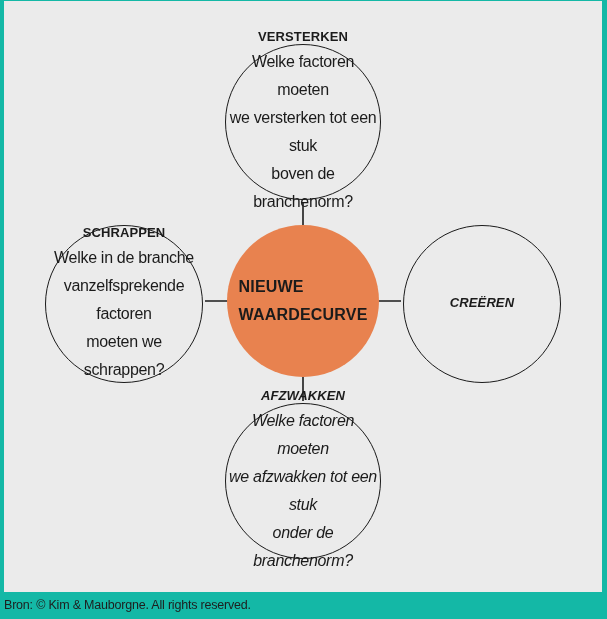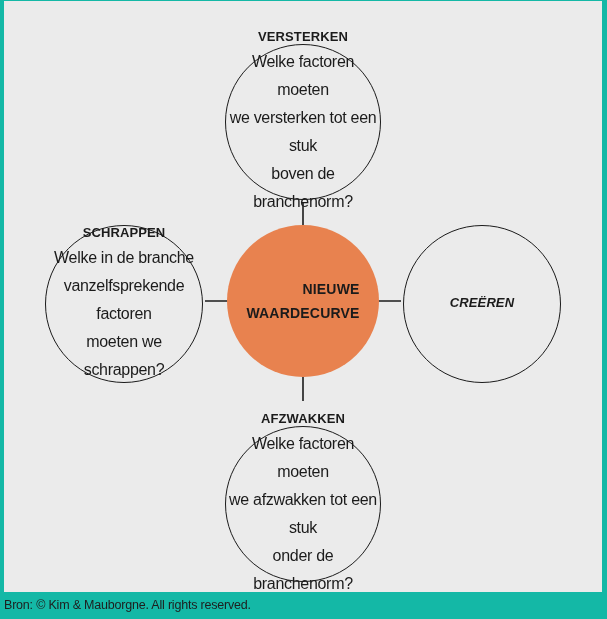--- a/index.html
+++ b/index.html
@@ -37,21 +37,21 @@
     border: 1.6px solid #1B1B1B;
     border-radius: 50%;
     display: flex;
     flex-direction: column;
     align-items: center;
     justify-content: center;
     text-align: center;
     color: #1B1B1B;
   }
   .node-top    { left: 221px; top: 43px;  width: 156px; height: 156px; }
-  .node-bottom { left: 221px; top: 425px; width: 156px; height: 156px; }
+  .node-bottom { left: 221px; top: 402px; width: 156px; height: 156px; font-style: italic; }
   .node-left   { left: 41px;  top: 224px; width: 158px; height: 158px; }
   .node-right  { left: 399px; top: 224px; width: 158px; height: 158px; font-style: italic; }
   .node-center {
     left: 223px; top: 224px; width: 152px; height: 152px;
     border: none;
     background: #E8824F;
   }
   .node-title {
     font-weight: bold;
     font-size: 13px;
@@ -60,25 +60,25 @@
     white-space: pre-line;
   }
   .node-body {
     font-size: 16px;
     line-height: 1.75;
     letter-spacing: -0.3px;
     white-space: pre-line;
   }
   .center-title {
     font-weight: bold;
-    font-size: 14px;
+    font-size: 16px;
     line-height: 1.75;
     letter-spacing: 0.2px;
     white-space: pre-line;
-    text-align: right;
+    text-align: left;
   }
   .footer {
     position: absolute;
     left: 4px;
     top: 598px;
     font-size: 12.5px;
     letter-spacing: -0.2px;
     color: #1E1E1E;
   }
 </style>

